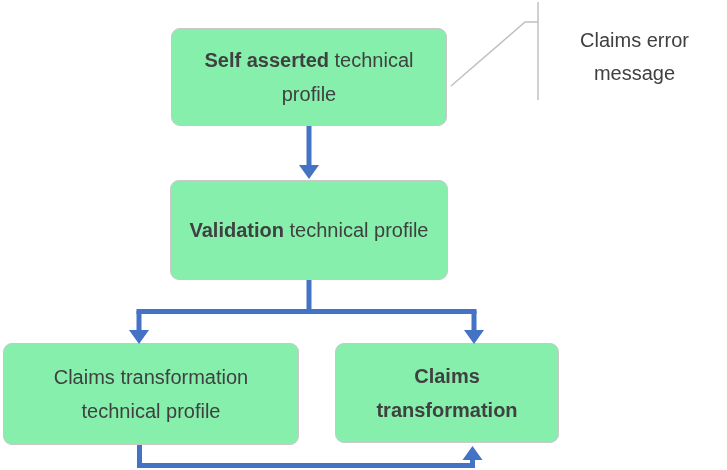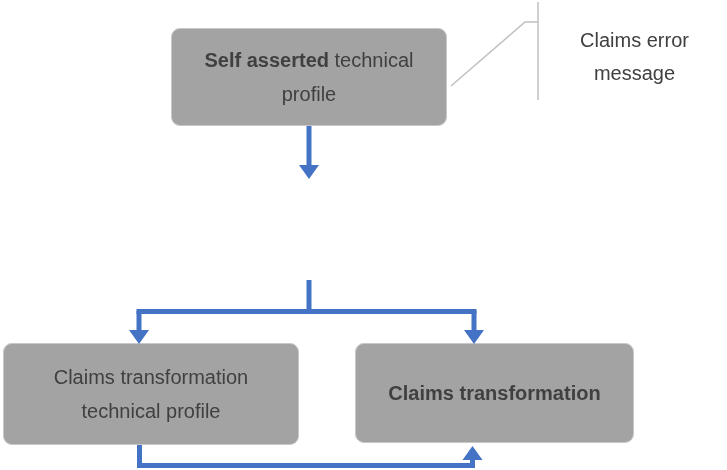--- a/index.html
+++ b/index.html
@@ -7,37 +7,37 @@
     position: relative;
     width: 727px;
     height: 470px;
     background: #ffffff;
     font-family: "Liberation Sans", sans-serif;
     overflow: hidden;
   }
   .node {
     position: absolute;
     box-sizing: border-box;
-    background: #a3a3a3;
+    background: #86efac;
     border: 1.5px solid #C9C7C7;
     border-radius: 9px;
     display: flex;
     align-items: center;
     justify-content: center;
     text-align: center;
     color: #404040;
     font-size: 20px;
     line-height: 34px;
     padding: 0 12px;
   }
   .node .b { font-weight: 700; }
   #node-self-asserted       { left: 171px; top: 28px;  width: 276px; height: 98px; }
   #node-validation          { left: 170px; top: 180px; width: 278px; height: 100px; }
   #node-claims-tp           { left: 3px;   top: 343px; width: 296px; height: 102px; }
-  #node-claims-transform    { left: 335px; top: 343px; width: 279px; height: 100px; margin-left: 20px; }
+  #node-claims-transform    { left: 335px; top: 343px; width: 224px; height: 100px; }
   .annotation {
     position: absolute;
     left: 552px; top: 24px; width: 165px;
     color: #404040;
     font-size: 20px;
     line-height: 33px;
     text-align: center;
   }
   .connector-layer {
     position: absolute;
@@ -48,20 +48,23 @@
 </style>
 </head>
 <body>
 
 <div class="canvas">
 
   <div class="node" id="node-self-asserted">
     <span><span class="b">Self asserted</span><span> technical profile</span></span>
   </div>
 
+  <div class="node" id="node-validation">
+    <span><span class="b">Validation</span><span> technical profile</span></span>
+  </div>
 
   <div class="node" id="node-claims-tp">
     <span><span class="b"></span><span>Claims transformation technical profile</span></span>
   </div>
 
   <div class="node" id="node-claims-transform">
     <span><span class="b">Claims transformation</span><span></span></span>
   </div>
 
   <div class="annotation">Claims error message</div>

